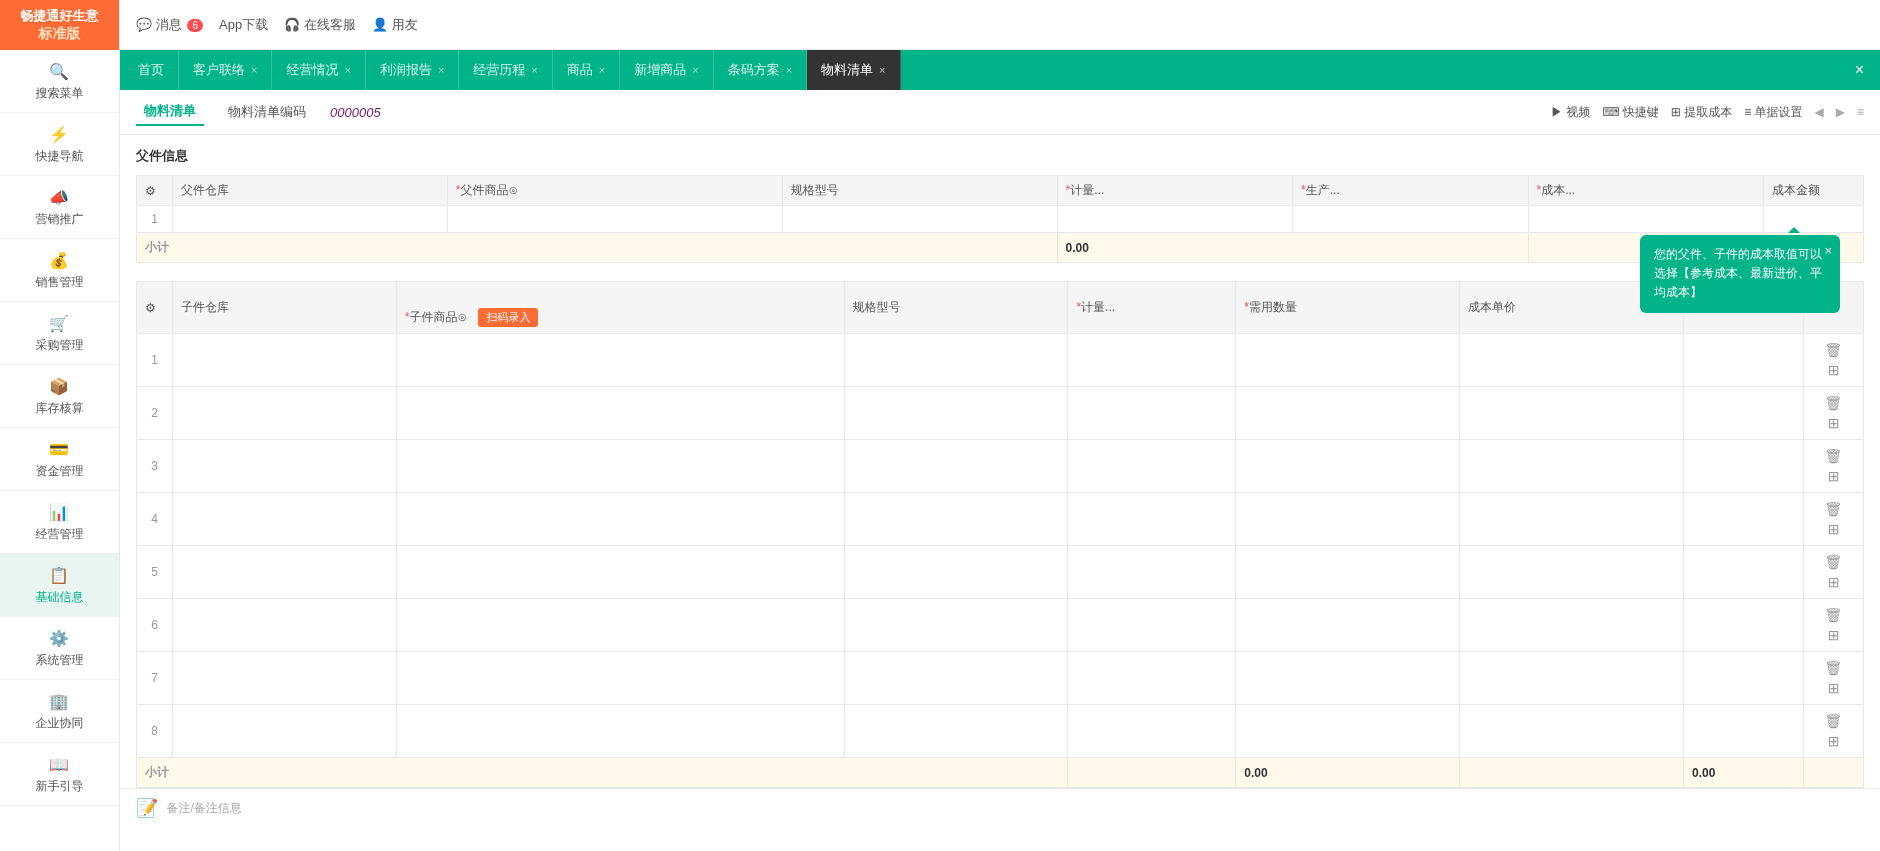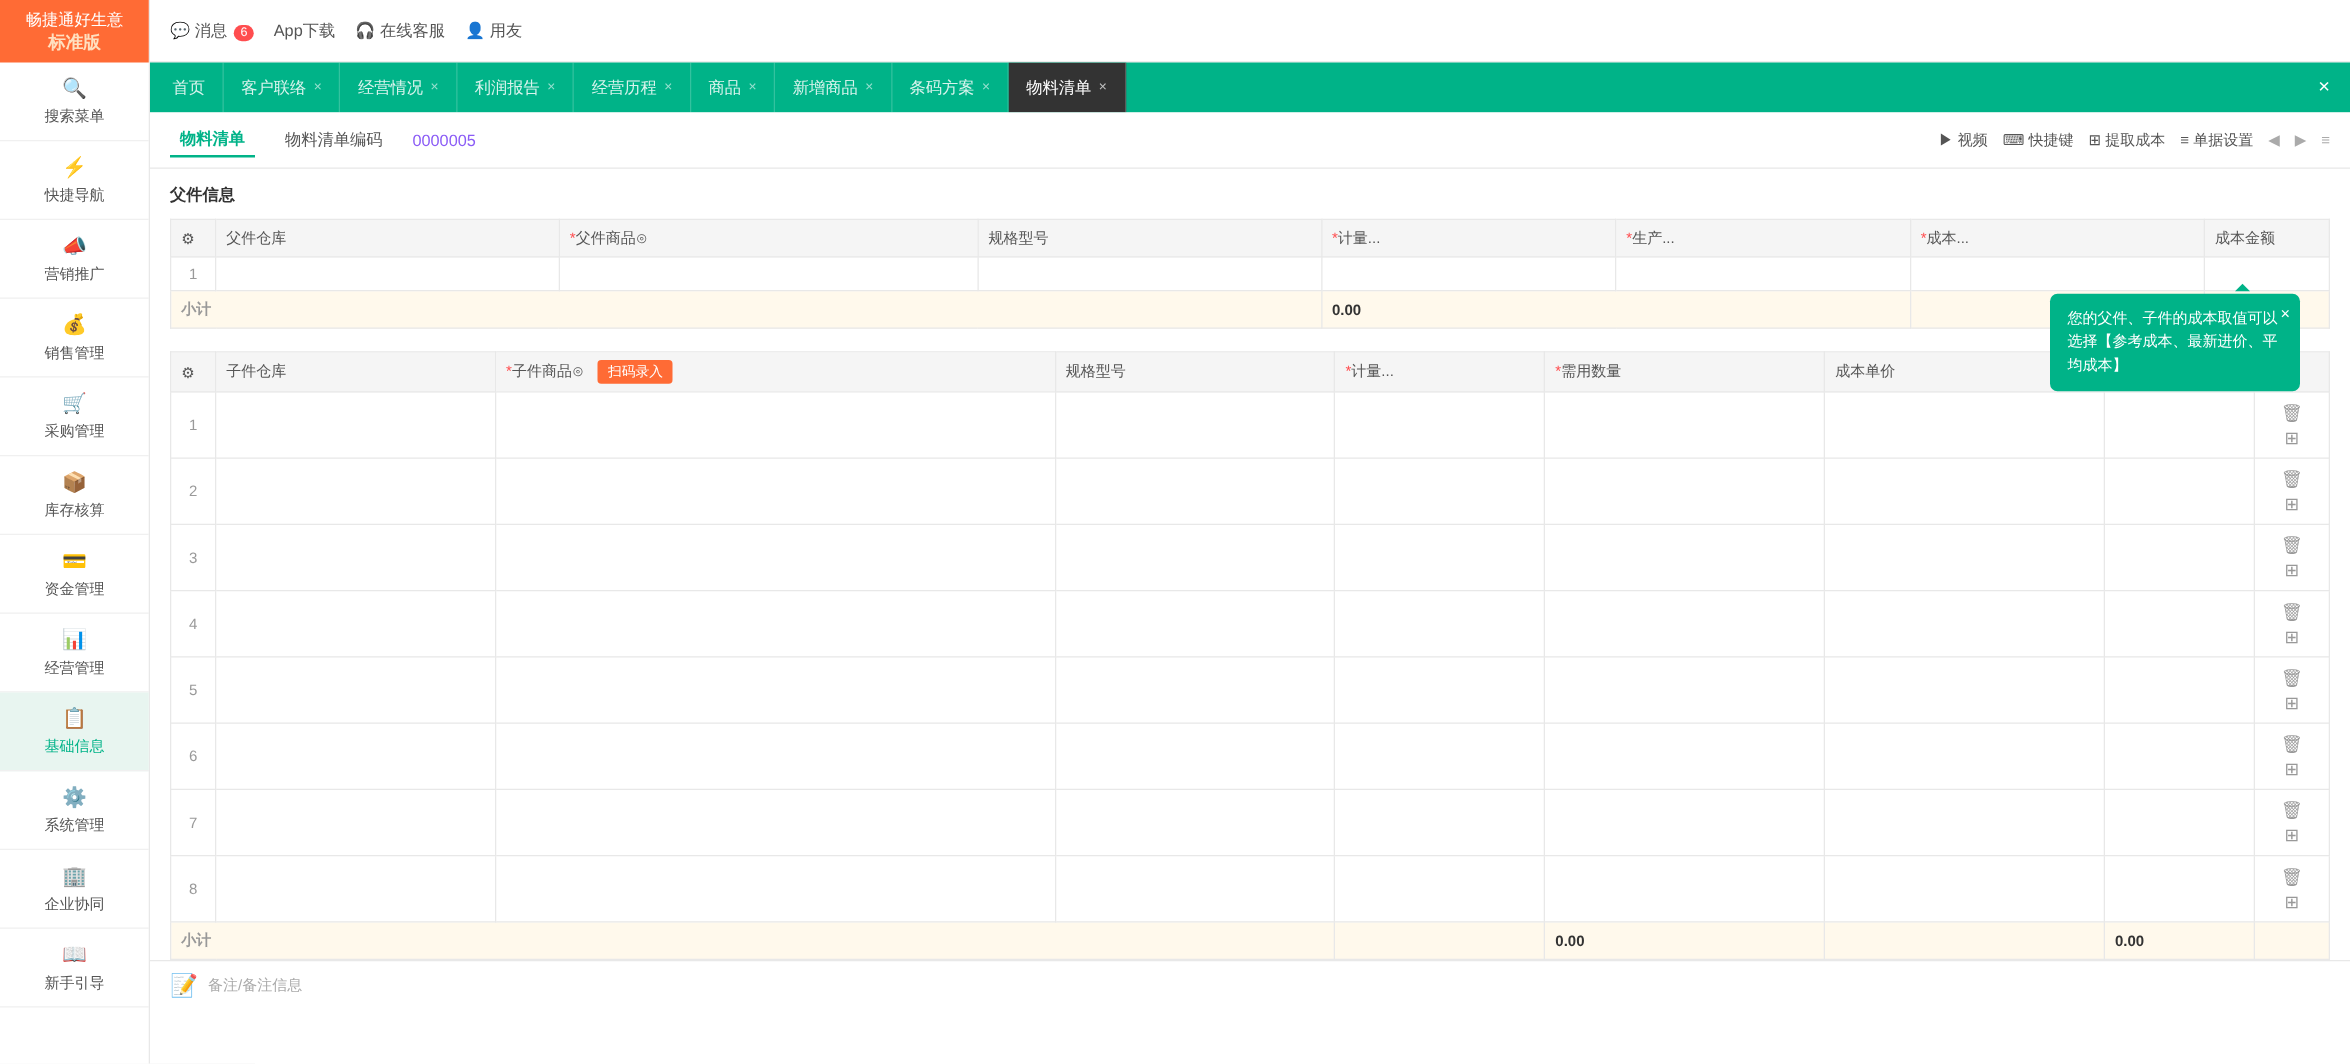--- a/index.html
+++ b/index.html
@@ -149,21 +149,22 @@
       padding: 4px 8px;
       cursor: pointer;
     }
     .sub-tab.active {
       color: #00b388;
       border-bottom: 2px solid #00b388;
       font-weight: bold;
     }
     .doc-code {
       font-size: 13px;
-      color: #8b5cf6;
+      color: #701a75;
+      font-style: italic;
     }
     .sub-header-right {
       margin-left: auto;
       display: flex;
       align-items: center;
       gap: 12px;
       font-size: 12px;
       color: #555;
     }
 
@@ -268,21 +269,21 @@
       gap: 8px;
       background: #fff;
     }
   </style>
 </head>
 <body>
 
 <div class="sidebar">
   <div class="sidebar-logo">
     <div>
-      <div style="font-size:13px;font-weight:normal;">畅捷通好生意</div>
+      <div style="font-size:13px;font-weight:bold;">畅捷通好生意</div>
       <span style="font-size:14px;color:#ffe0c0;">标准版</span>
     </div>
   </div>
   <div id="sidebar-items-container">
       <div class="sidebar-item">
     <span class="sidebar-icon">🔍</span>
     <span>搜索菜单</span>
   </div>
       <div class="sidebar-item">
     <span class="sidebar-icon">⚡</span>
@@ -443,21 +444,21 @@
     </div>
 
     <div class="section" style="margin-top:10px;">
       <table class="data-table">
         <thead>
           <tr>
             <th style="width:36px;">⚙</th>
             <th>子件仓库</th>
             <th style="position:relative;">
               <span class="required">*</span>子件商品⊙
-              <button class="scan-btn" style="margin-left:8px;">扫码录入</button>
+              <button class="scan-btn" style="margin-left:8px;margin-top:20px;">扫码录入</button>
             </th>
             <th>规格型号</th>
             <th><span class="required">*</span>计量...</th>
             <th><span class="required">*</span>需用数量</th>
             <th>成本单价</th>
             <th style="width:120px;">成本金额</th>
             <th style="width:60px;">操作</th>
           </tr>
         </thead>
         <tbody id="child-tbody">

